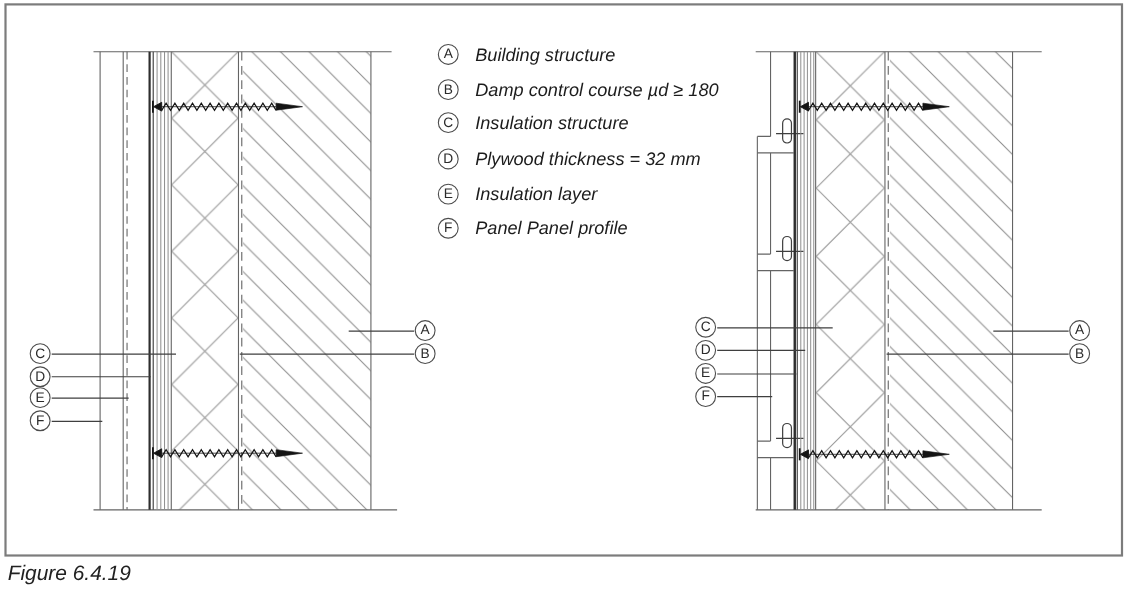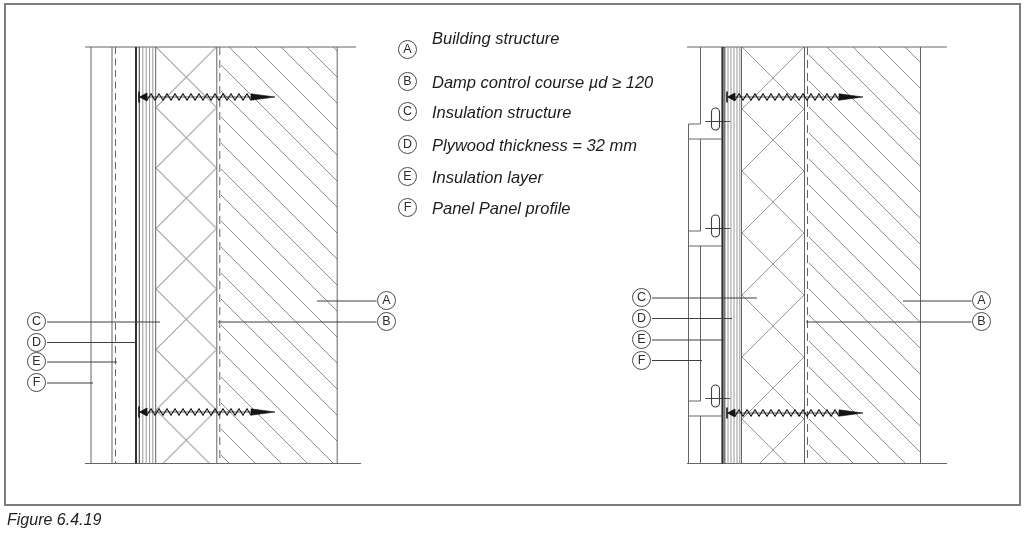--- a/index.html
+++ b/index.html
@@ -4,21 +4,21 @@
 <style>
   html,body{margin:0;padding:0;background:#fff;}
   body{width:1024px;height:543px;position:relative;font-family:"Liberation Sans",sans-serif;overflow:hidden;}
   .frame{position:absolute;left:4px;top:3px;width:1013px;height:499px;border:2px solid #7c7c7c;background:#fff;}
   svg.canvas{position:absolute;left:0;top:0;z-index:1;}
   .callout{position:absolute;z-index:2;width:17px;height:17px;border:1.5px solid #4c4c4c;border-radius:50%;
            background:#fff;display:flex;align-items:center;justify-content:center;
            font-size:12.5px;color:#2b2b2b;line-height:1;}
   .legend-text{position:absolute;z-index:2;height:20px;line-height:20px;font-style:italic;
                font-size:16.5px;color:#1c1c1c;white-space:nowrap;}
-  .caption{position:absolute;z-index:2;left:7px;top:511px;font-style:italic;font-size:16px;color:#222;}
+  .caption{position:absolute;z-index:2;left:7px;top:511px;font-style:italic;font-size:19px;color:#222;}
   
   .ln{stroke:#646464;stroke-width:1;fill:none;}
   .thin{stroke:#8c8c8c;stroke-width:0.9;fill:none;}
   .dk{stroke:#2e2e2e;stroke-width:2;fill:none;}
   .dk2{stroke:#2e2e2e;stroke-width:2.2;fill:none;}
   .mid{stroke:#4a4a4a;stroke-width:1.1;fill:none;}
   .dash{stroke-dasharray:7 4.5;}
   .dash2{stroke-dasharray:8 5;}
   .ldr{stroke:#3f3f3f;stroke-width:1.1;fill:none;}
   .clip{stroke:#3f3f3f;stroke-width:1.1;fill:#fff;}
@@ -128,23 +128,23 @@
       <use href="#screw" transform="translate(727,413)"></use>
     </g>
     <g>
       <path class="ldr" d="M652,298 H757 M652,318.5 H732 M652,340 H724 M652,360.5 H702 M903,301 H971.5 M806,322 H971.5"></path>
     </g>
   </g>
 </svg>
 
 <div>
   <div class="callout" style="left:398px;top:40px">A</div>
-  <div class="legend-text" style="left:432px;top:28px">Building structure</div>
+  <div class="legend-text" style="left:432px;top:40px">Building structure</div>
   <div class="callout" style="left:398px;top:72px">B</div>
-  <div class="legend-text" style="left:432px;top:72px">Damp control course µd ≥ 120</div>
+  <div class="legend-text" style="left:432px;top:72px">Damp control course µd ≥ 180</div>
   <div class="callout" style="left:398px;top:102px">C</div>
   <div class="legend-text" style="left:432px;top:102px">Insulation structure</div>
   <div class="callout" style="left:398px;top:135px">D</div>
   <div class="legend-text" style="left:432px;top:135px">Plywood thickness = 32 mm</div>
   <div class="callout" style="left:398px;top:167px">E</div>
   <div class="legend-text" style="left:432px;top:167px">Insulation layer</div>
   <div class="callout" style="left:398px;top:198px">F</div>
   <div class="legend-text" style="left:432px;top:198px">Panel Panel profile</div>
 </div>
 

